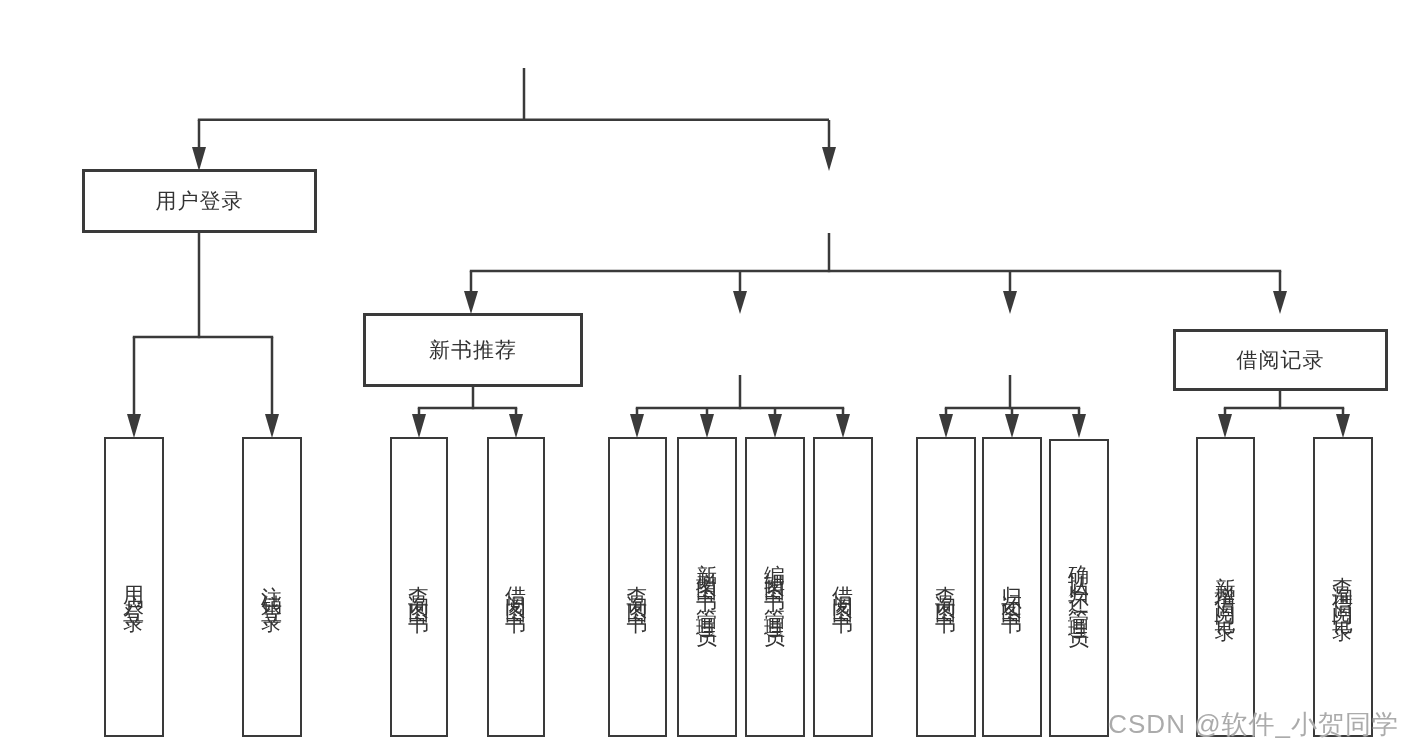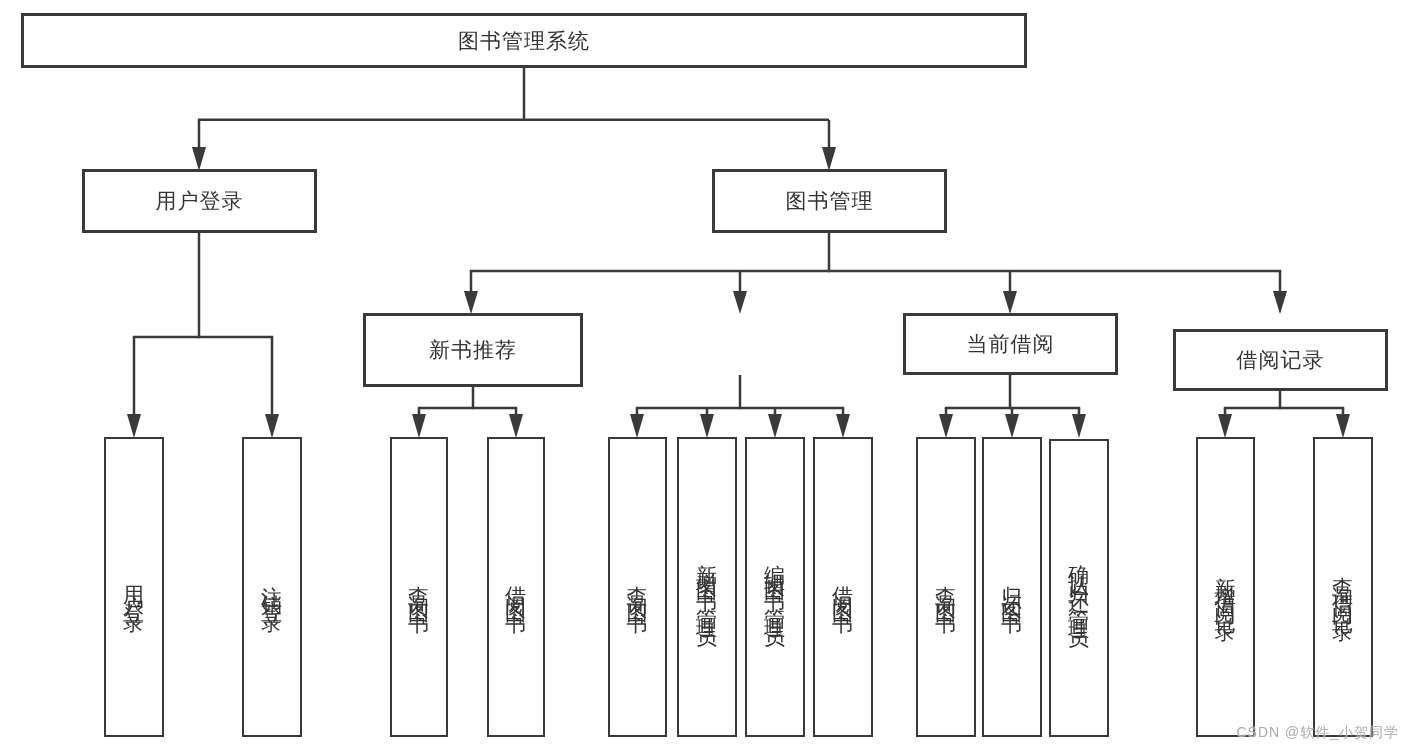--- a/index.html
+++ b/index.html
@@ -41,21 +41,21 @@
     font-size: 21px;
     line-height: 1;
     white-space: nowrap;
   }
   #watermark {
     position: absolute;
     right: 6px;
     bottom: 5px;
     z-index: 3;
     color: #ababab;
-    font-size: 14px;
+    font-size: 26px;
     letter-spacing: 1px;
     text-shadow: 0 0 2px #ffffff;
   }
 </style>
 </head>
 <body>
 
 <div id="canvas">
 
   <svg id="wires" viewBox="0 0 1405 747" xmlns="http://www.w3.org/2000/svg">
@@ -124,36 +124,27 @@
 
       <polygon points="939,414 953,414 946,438"></polygon>
       <polygon points="1005,414 1019,414 1012,438"></polygon>
       <polygon points="1072,414 1086,414 1079,438"></polygon>
 
       <polygon points="1218,414 1232,414 1225,438"></polygon>
       <polygon points="1336,414 1350,414 1343,438"></polygon>
     </g>
   </svg>
 
-  <div class="box" style="left:21px; top:13px; width:1006px; height:55px;">
-    <span class="lbl">图书管理系统</span>
-  </div>
 
   <div class="box" style="left:82px; top:169px; width:235px; height:64px;">
     <span class="lbl">用户登录</span>
   </div>
-  <div class="box" style="left:712px; top:169px; width:235px; height:64px;">
-    <span class="lbl">图书管理</span>
-  </div>
 
   <div class="box" style="left:363px; top:313px; width:220px; height:74px;">
     <span class="lbl">新书推荐</span>
-  </div>
-  <div class="box" style="left:903px; top:313px; width:215px; height:62px;">
-    <span class="lbl">当前借阅</span>
   </div>
   <div class="box" style="left:1173px; top:329px; width:215px; height:62px;">
     <span class="lbl">借阅记录</span>
   </div>
 
   <div class="box vbox" style="left:104px; top:437px; width:60px; height:300px;">
     <span class="lbl">用户登录</span>
   </div>
   <div class="box vbox" style="left:242px; top:437px; width:60px; height:300px;">
     <span class="lbl">注销登录</span>

